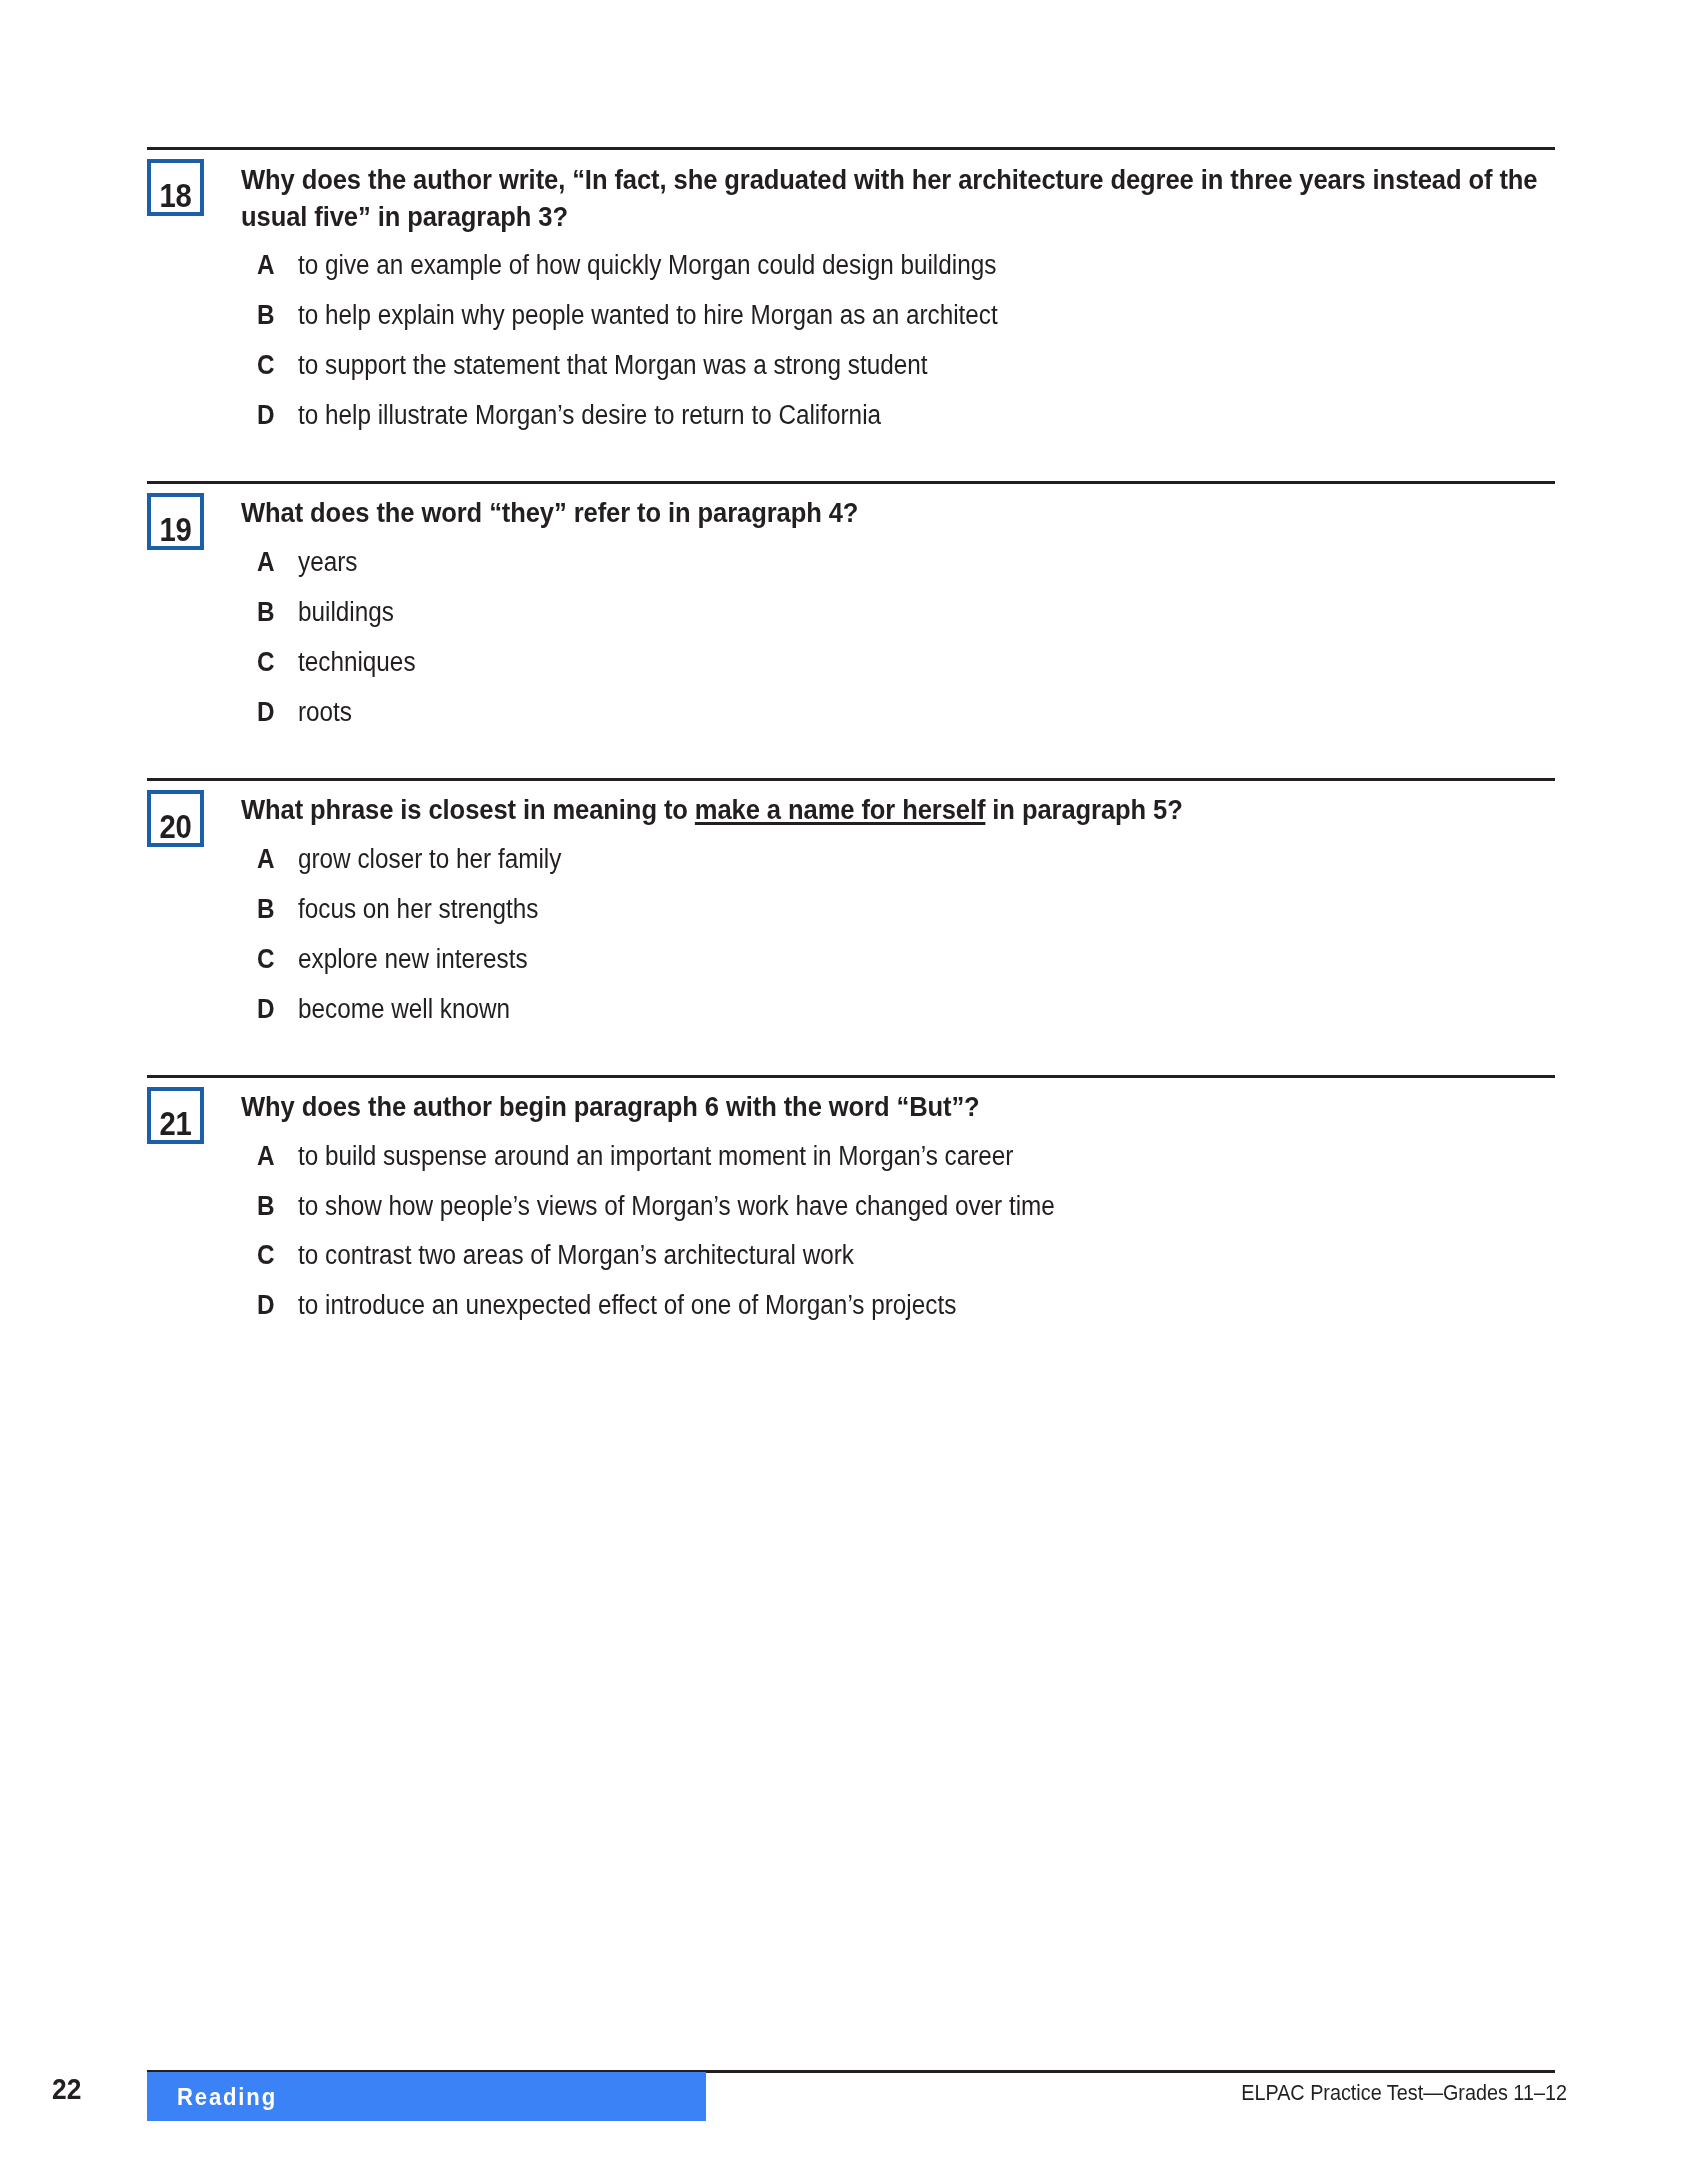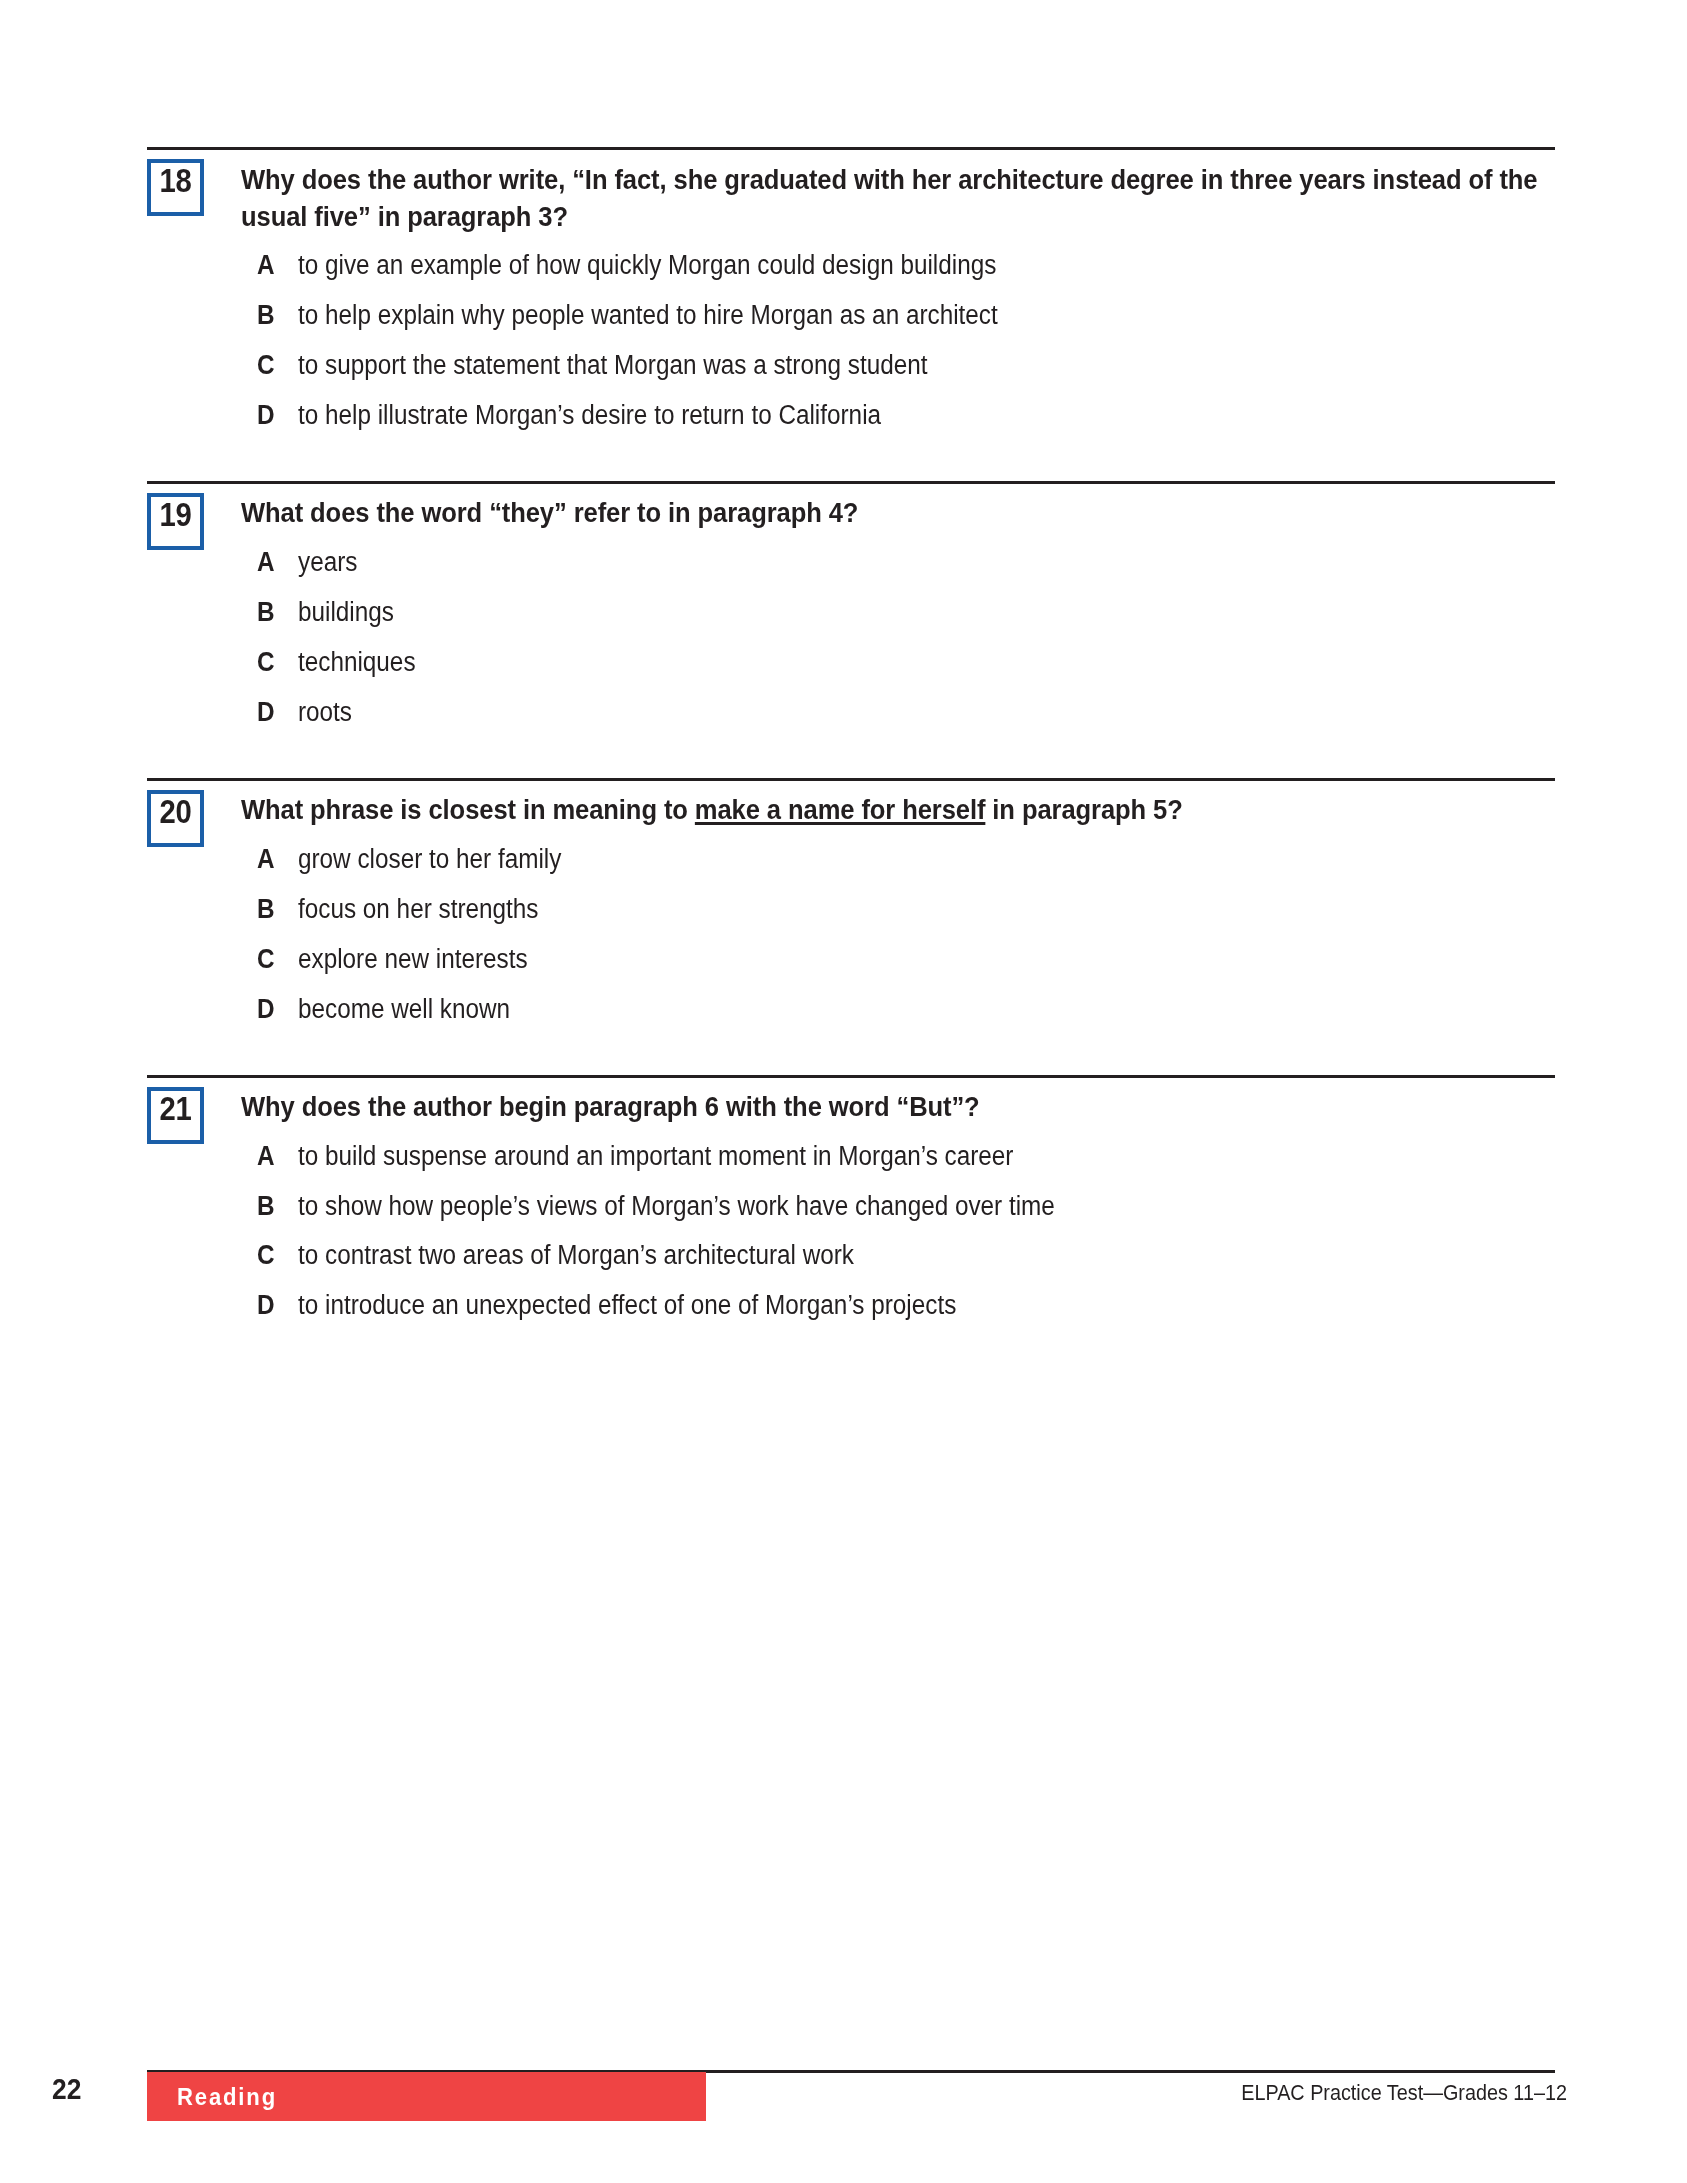--- a/index.html
+++ b/index.html
@@ -51,21 +51,21 @@
   .q-num-box {
     position: absolute;
     left: 0;
     top: 9.3px;
     width: 57px;
     height: 57px;
     box-sizing: border-box;
     border: 4.6px solid #1b5fa8;
     background: #ffffff;
     display: flex;
-    align-items: flex-start;
+    align-items: flex-end;
     justify-content: center;
   }
   .q-num {
     font-family: "Liberation Sans", "DejaVu Sans", sans-serif;
     font-weight: bold;
     font-size: 34px;
     line-height: 1;
     color: #231f20;
     transform: scaleX(0.86);
     letter-spacing: -0.3px;
@@ -148,21 +148,21 @@
     width: 1408px;
     height: 0;
     border-top: 3.3px solid #231f20;
   }
   .footer-bar {
     position: absolute;
     left: 147px;
     top: 8.6px;
     width: 559px;
     height: 49px;
-    background: #ef4444;
+    background: #3b82f6;
   }
   .footer-bar-label {
     position: absolute;
     left: 30px;
     top: 11.2px;
     color: #ffffff;
     font-weight: bold;
     font-size: 24px;
     letter-spacing: 2px;
     transform: scaleX(0.92);

